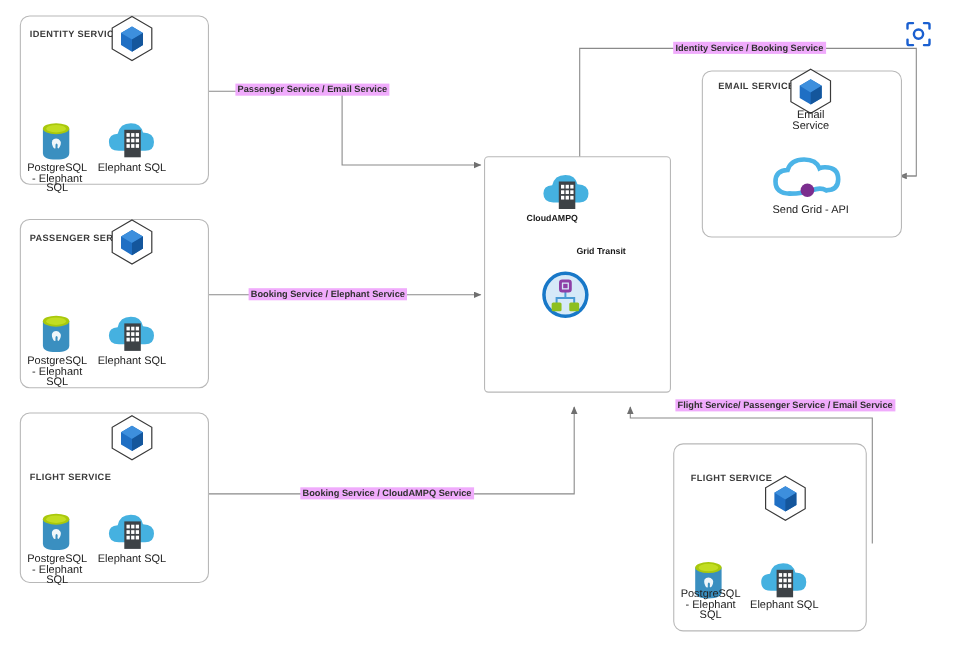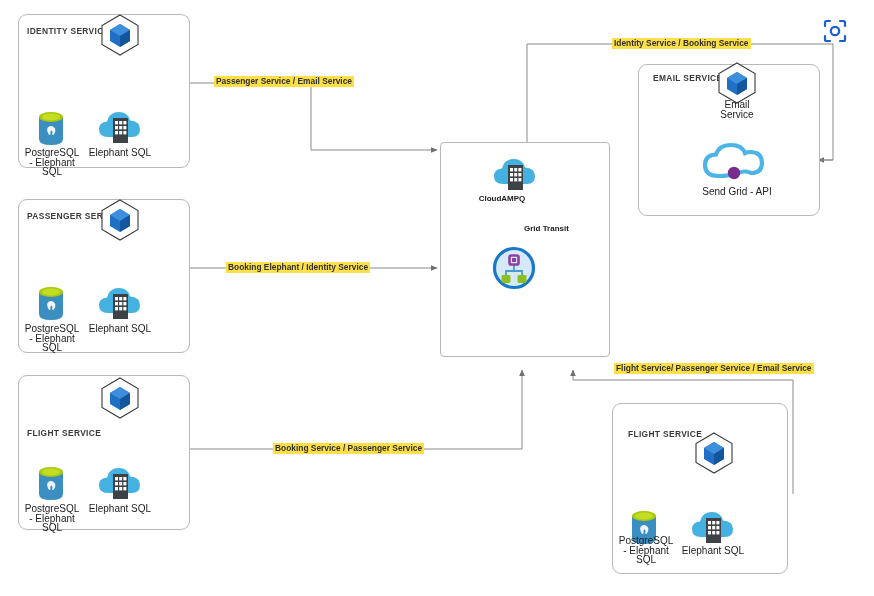--- a/index.html
+++ b/index.html
@@ -54,21 +54,21 @@
   .node-label.multi {
     white-space: normal;
     line-height: 9.5px;
   }
   .edge-label {
     position: absolute;
     font-size: 8.4px;
     font-weight: bold;
     color: #2f2f2f;
     white-space: nowrap;
-    background: #fde047;
+    background: #f0abfc;
     padding: 0 2px;
     line-height: 11px;
   }
   .icon {
     position: absolute;
   }
   .center-box {
     position: absolute;
     border: 1px solid #b8b8b8;
     border-radius: 4px;
@@ -399,21 +399,21 @@
     </svg>
   </div>
   <div class="node-label multi" style="left:611px; top:536px; width:70px;">
     <span>PostgreSQL</span><br>
     <span>- Elephant</span><br>
     <span>SQL</span>
   </div>
 
   <div class="edge-label" style="left:190px; top:76px;margin-left:24px;">Passenger Service / Email Service</div>
 
-  <div class="edge-label" style="left:226px; top:262px;">Booking Elephant / Identity Service</div>
-
-  <div class="edge-label" style="left:273px; top:443px;">Booking Service / Passenger Service</div>
+  <div class="edge-label" style="left:226px; top:262px;">Booking Service / Elephant Service</div>
+
+  <div class="edge-label" style="left:273px; top:443px;">Booking Service / CloudAMPQ Service</div>
 
   <div class="edge-label" style="left:612px; top:38px;">Identity Service / Booking Service</div>
 
   <div class="edge-label" style="left:614px; top:363px;text-align:center;">Flight Service/ Passenger Service / Email Service</div>
 
 </div>
 
 </body></html>

